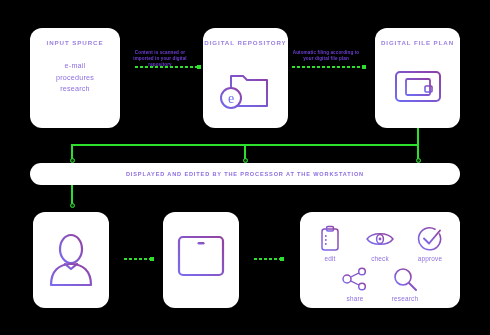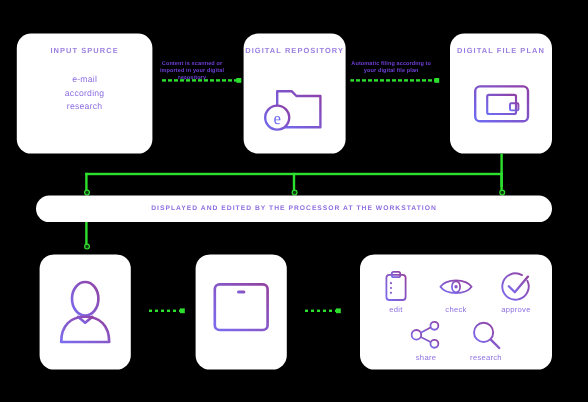--- a/index.html
+++ b/index.html
@@ -152,25 +152,25 @@
         <stop offset="0%" stop-color="#6f6cf2"></stop>
         <stop offset="100%" stop-color="#8e3fa6"></stop>
       </linearGradient>
       <linearGradient id="gradPurple2" x1="0" y1="1" x2="1" y2="0">
         <stop offset="0%" stop-color="#7b6cf0"></stop>
         <stop offset="100%" stop-color="#9242a0"></stop>
       </linearGradient>
     </defs>
   </svg>
 
-  <div class="card" style="left:14px; top:28px; width:113px; height:100px;">
+  <div class="card" style="left:30px; top:28px; width:90px; height:100px;">
     <div class="card-title">INPUT SPURCE</div>
     <div class="card-list">
       <div>e-mail</div>
-      <div>according</div>
+      <div>procedures</div>
       <div>research</div>
     </div>
   </div>
 
   <div class="card" style="left:203px; top:28px; width:85px; height:100px;">
     <div class="card-title">DIGITAL REPOSITORY</div>
     <div class="icon-wrap" style="top:30px; height:60px;">
       <svg width="58" height="52" viewBox="0 0 58 52">
         <path d="M14 14 L14 44 L50 44 L50 18 L30 18 L26 14 Z" fill="none" stroke="url(#gradPurple)" stroke-width="2" stroke-linejoin="round" stroke-linecap="round"></path>
         <circle cx="14" cy="36" r="10" fill="#ffffff" stroke="url(#gradPurple)" stroke-width="2"></circle>

